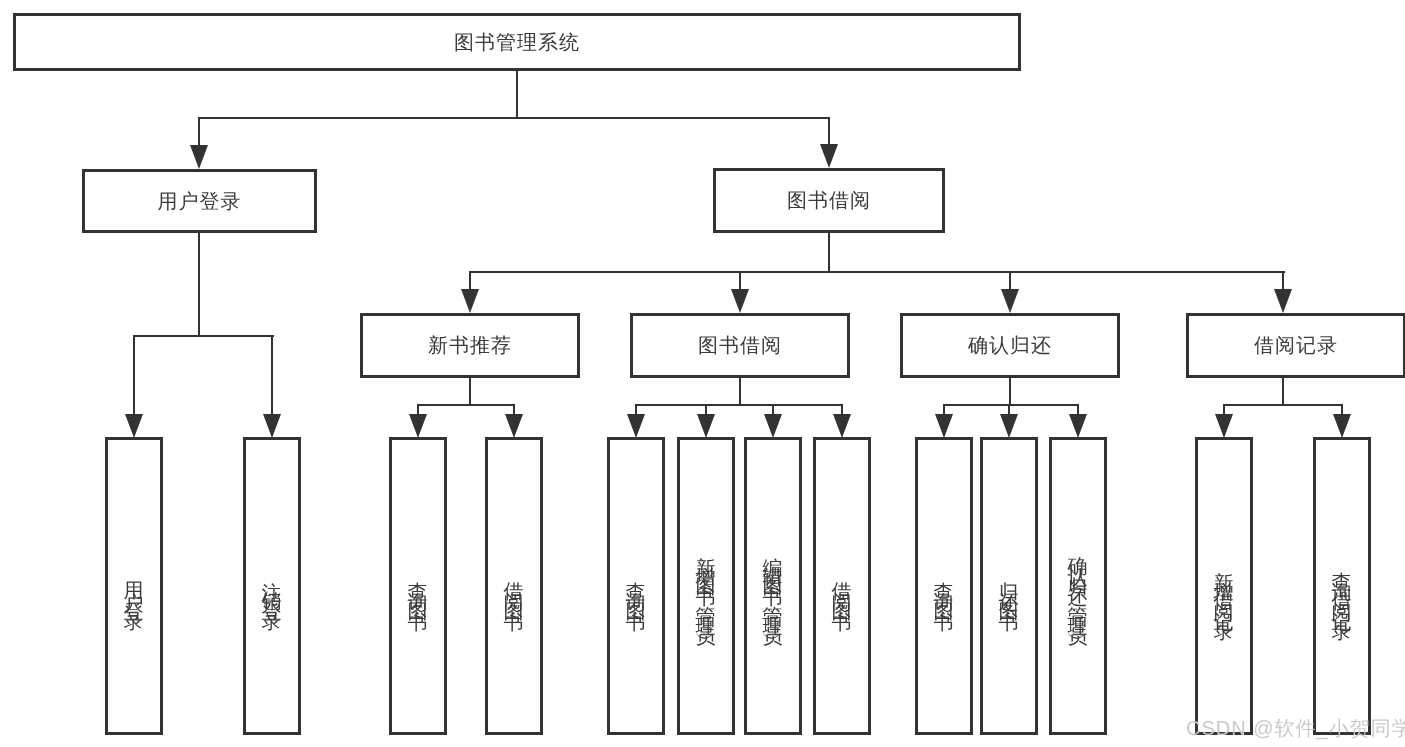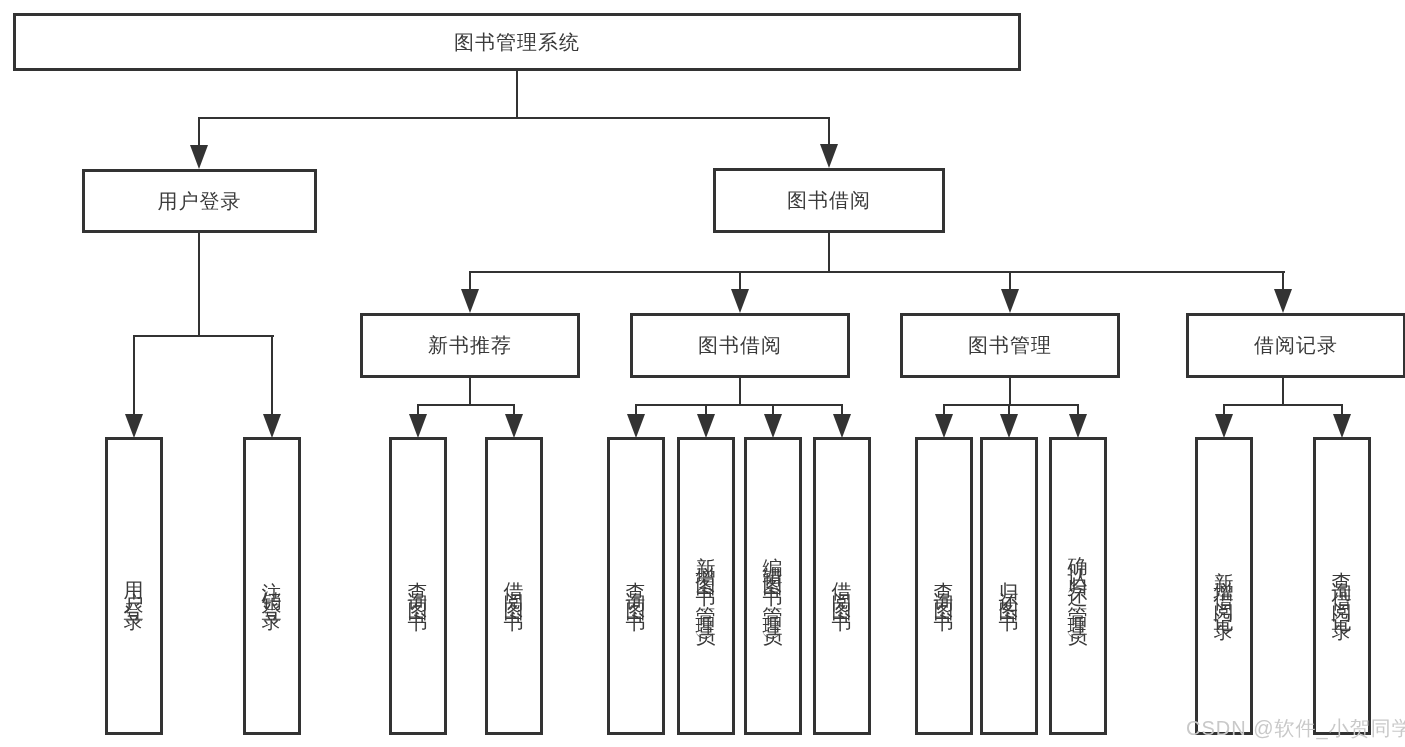--- a/index.html
+++ b/index.html
@@ -92,21 +92,21 @@
   <div class="arrow" style="left:1010px;top:289px;"></div>
   <div class="arrow" style="left:1283px;top:289px;"></div>
 
   <div class="box" style="left:630px;top:313px;width:220px;height:65px;">
     <span>图书借阅</span>
   </div>
   <div class="box" style="left:360px;top:313px;width:220px;height:65px;">
     <span>新书推荐</span>
   </div>
   <div class="box" style="left:900px;top:313px;width:220px;height:65px;">
-    <span>图书管理</span>
+    <span>确认归还</span>
   </div>
   <div class="box" style="left:1186px;top:313px;width:220px;height:65px;">
     <span>借阅记录</span>
   </div>
 
   <div class="line" style="left:469px;top:378px;width:2px;height:28px;"></div>
   <div class="line" style="left:417px;top:404px;width:98px;height:2px;"></div>
   <div class="line" style="left:417px;top:404px;width:2px;height:14px;"></div>
   <div class="line" style="left:513px;top:404px;width:2px;height:14px;"></div>
   <div class="arrow" style="left:418px;top:414px;"></div>

